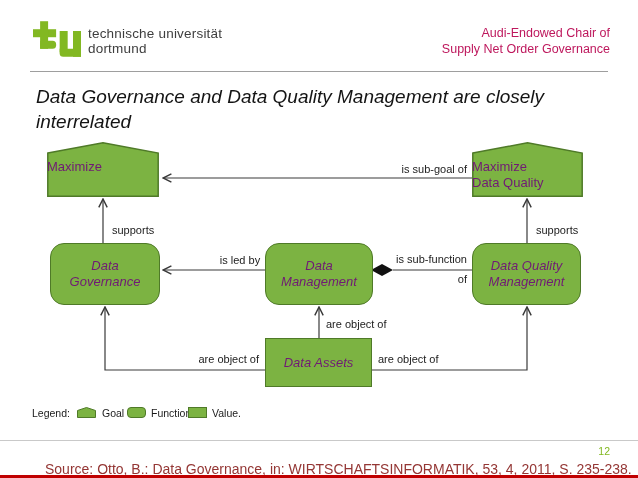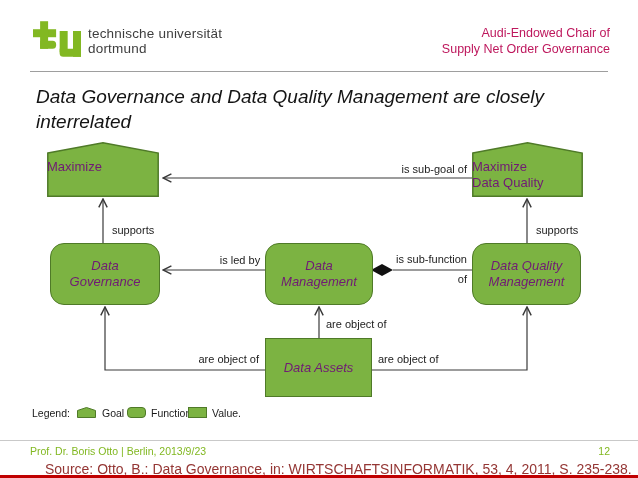--- a/index.html
+++ b/index.html
@@ -129,33 +129,32 @@
   <div class="node node-rect node-round" style="left:265px;top:243px;width:108px;height:62px;">
     <span class="lbl">Data</span>
     <span class="lbl">Management</span>
   </div>
 
   <div class="node node-rect node-round" style="left:472px;top:243px;width:109px;height:62px;">
     <span class="lbl">Data Quality</span>
     <span class="lbl">Management</span>
   </div>
 
-  <div class="node node-rect" style="left:265px;top:338px;width:107px;height:59px;">
+  <div class="node node-rect" style="left:265px;top:338px;width:107px;height:49px;">
     <span class="lbl">Data Assets</span>
   </div>
 
   <span class="legend-title" style="left:32px;">Legend:</span>
   <svg class="legend-icon" style="left:77px;" width="19" height="11" viewBox="0 0 19 11">
     <polygon points="0.5,3.5 9.5,0.5 18.5,3.5 18.5,10.5 0.5,10.5" style="fill:var(--box-fill,#7cb342);stroke:var(--box-border,#4f7a28);stroke-width:1"></polygon>
   </svg>
   <span class="legend-item-label" style="left:102px;">Goal</span>
   <div class="legend-icon legend-icon-round" style="left:127px;"></div>
   <span class="legend-item-label" style="left:151px;">Function</span>
   <div class="legend-icon legend-icon-rect" style="left:188px;"></div>
   <span class="legend-item-label" style="left:212px;">Value.</span>
 
   <div class="footer-divider"></div>
-  <span class="footer-author">Prof. Dr. Boris Otto | Berlin, 2013/9/23</span>
   <span class="page-number">12</span>
   <span class="source-note">Source: Otto, B.: Data Governance, in: WIRTSCHAFTSINFORMATIK, 53, 4, 2011, S. 235-238.</span>
   <div class="bottom-bar"></div>
 
 </div>
 
 </body></html>

